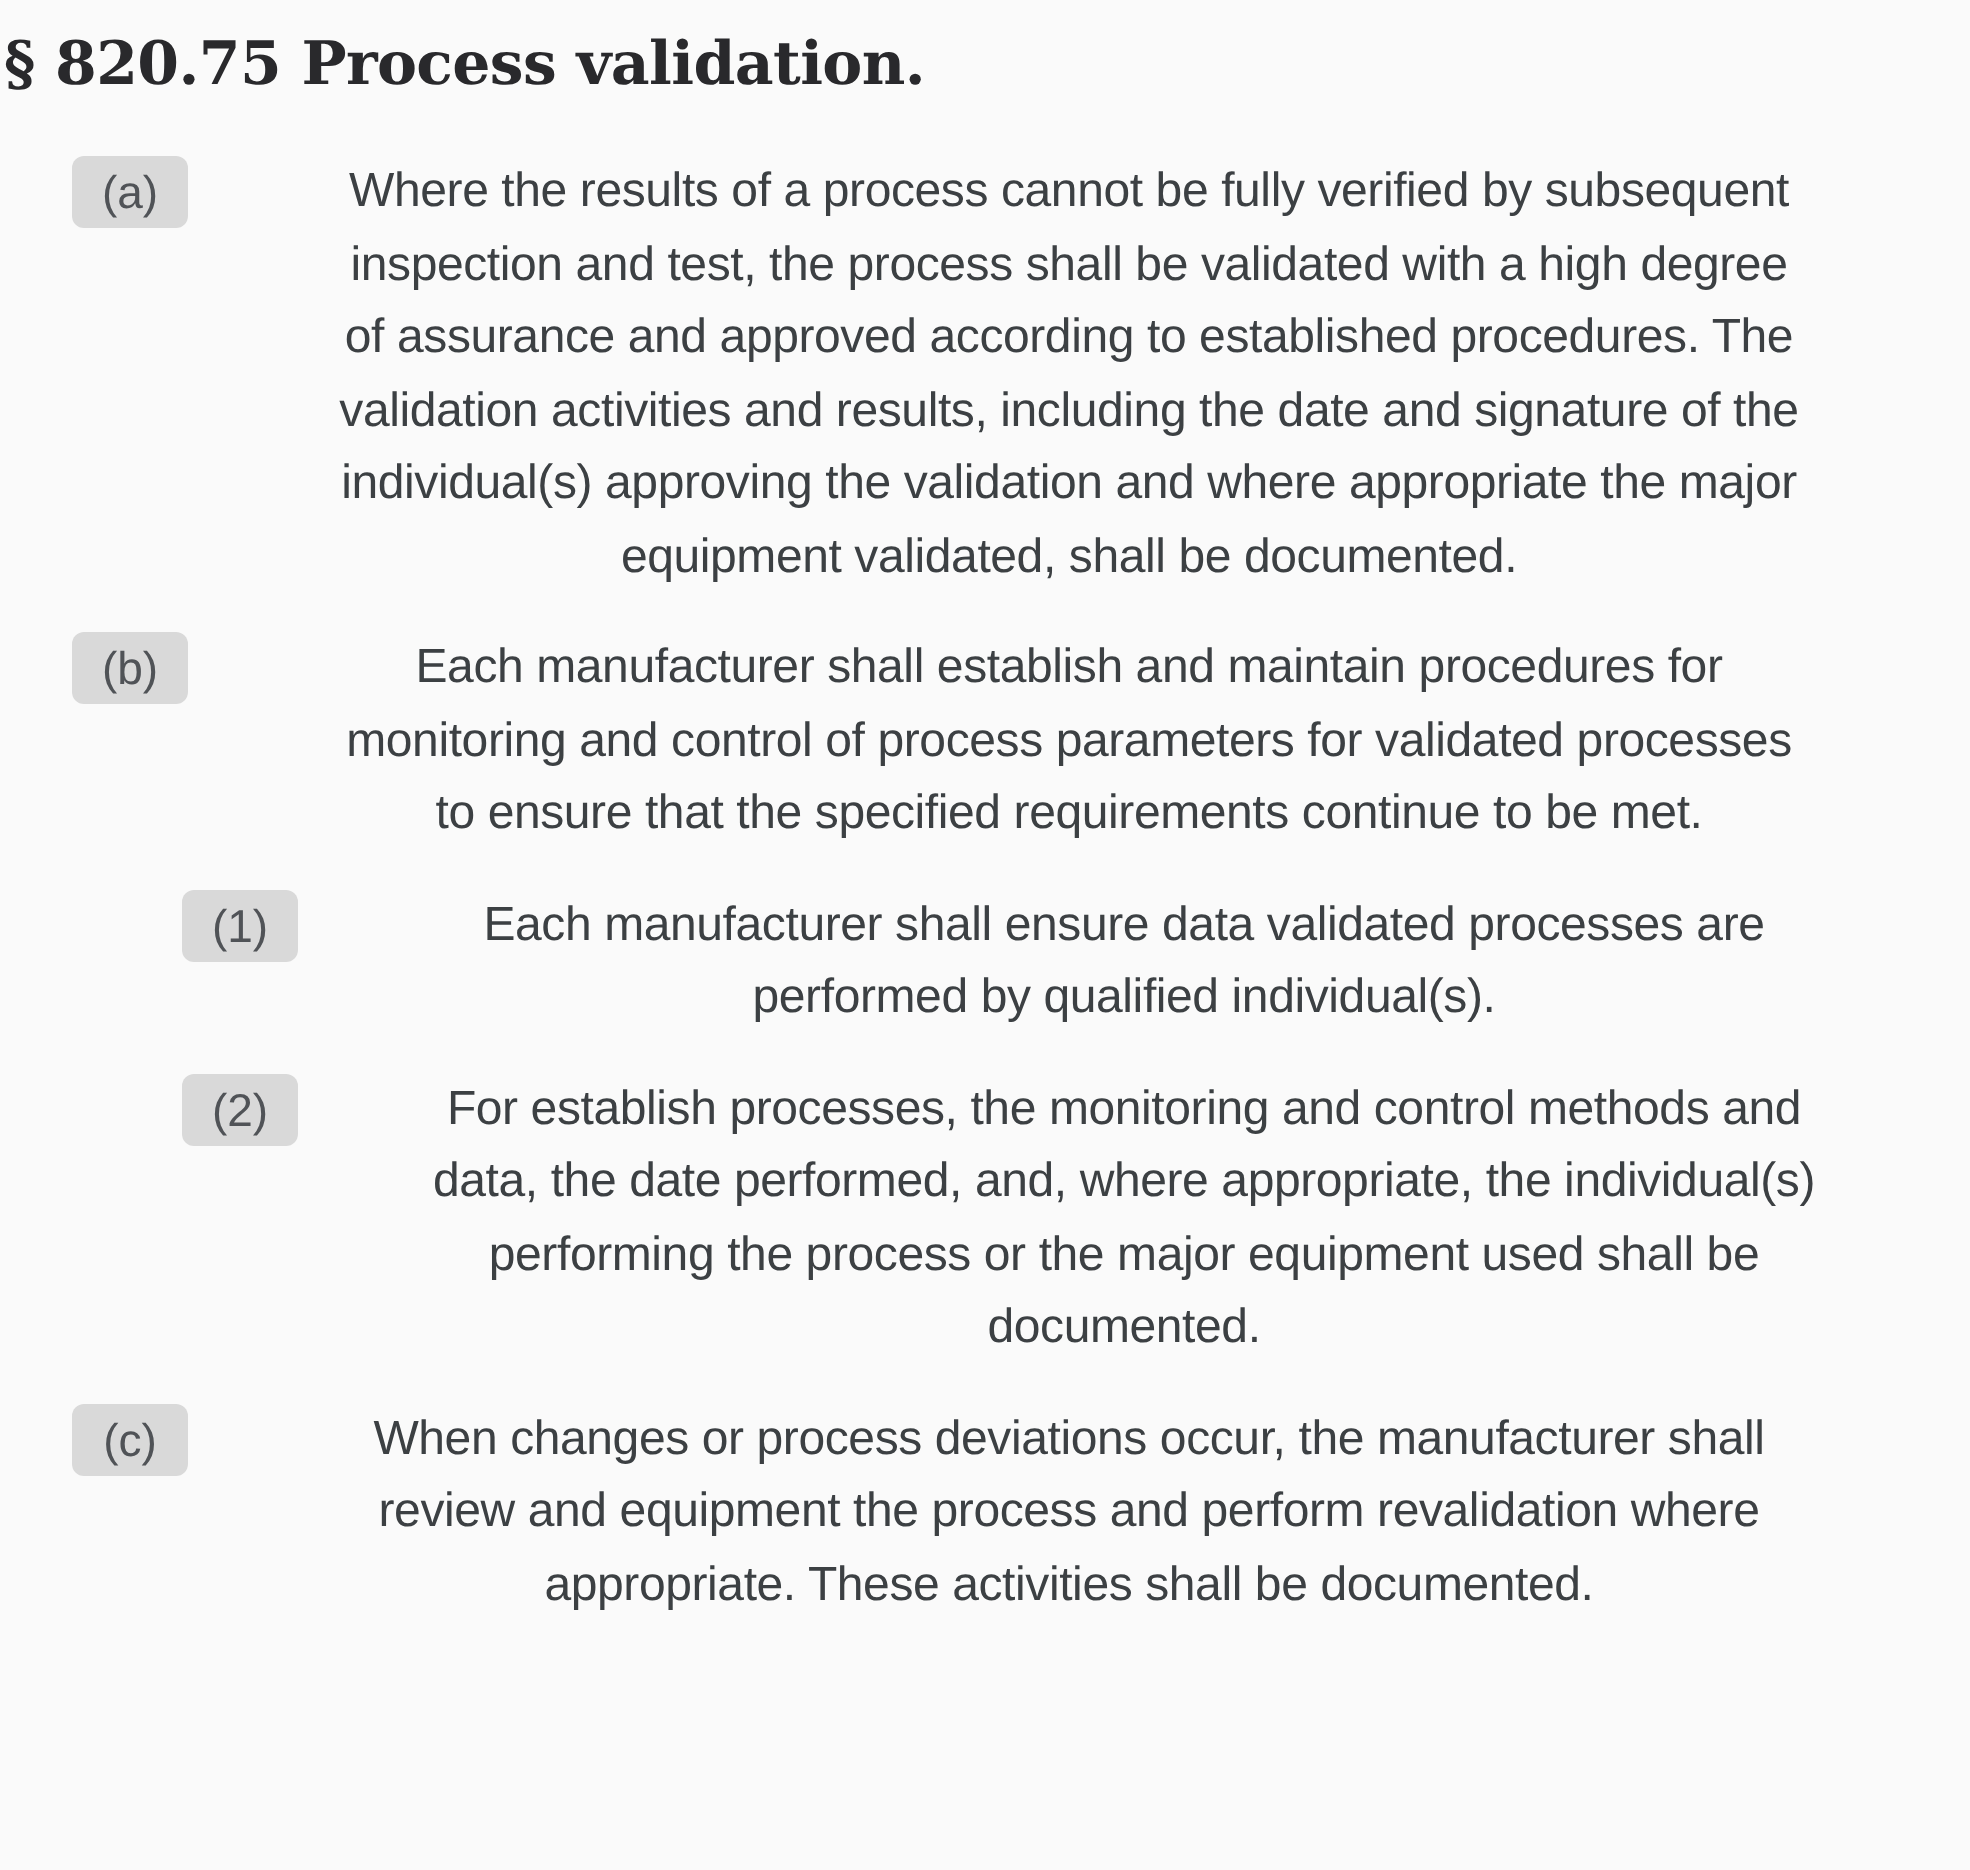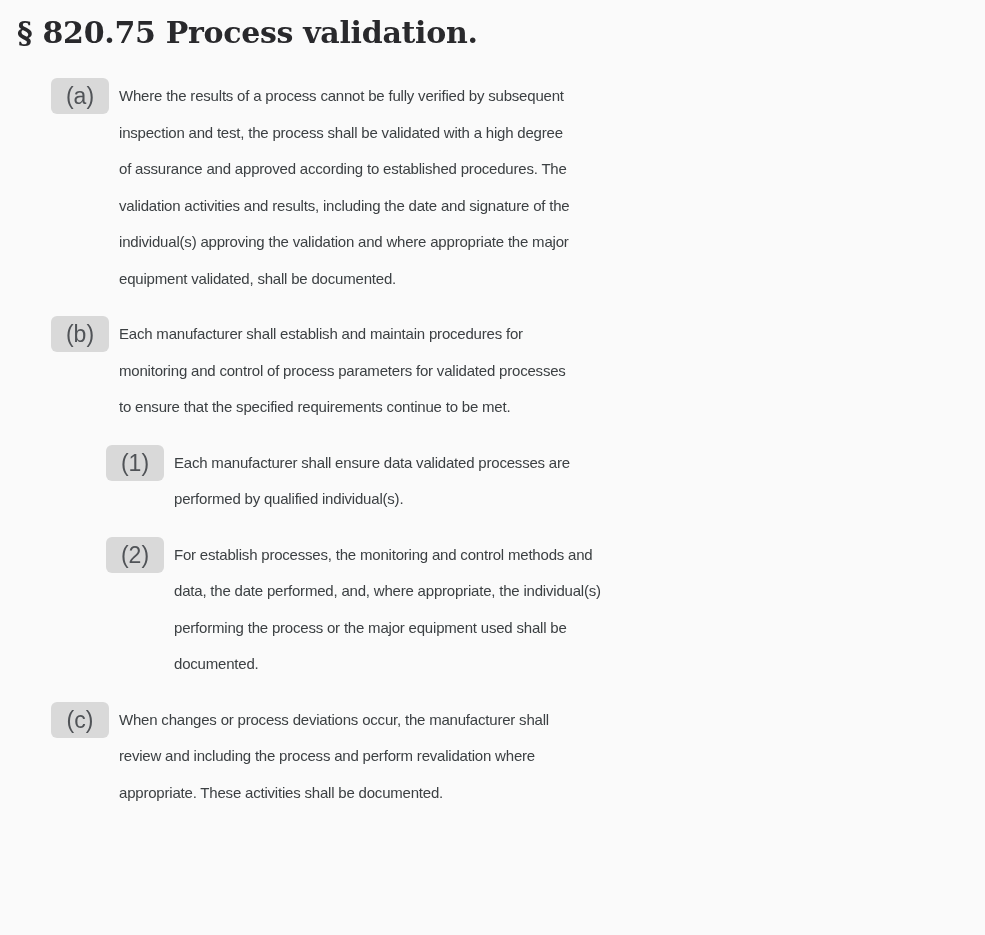--- a/index.html
+++ b/index.html
@@ -13,21 +13,21 @@
   html, body {
     width: 985px;
     height: 935px;
     overflow: hidden;
   }
   body {
     background: var(--background);
     font-family: "Liberation Sans", "DejaVu Sans", sans-serif;
   }
   .doc {
-    padding: 13px 20px 0 17px;
+    padding: 13px 20px 0 2px;
   }
   .title {
     font-family: "DejaVu Serif", "Liberation Serif", serif;
     font-size: 30px;
     font-weight: 700;
     line-height: 40px;
     letter-spacing: -0.3px;
     color: var(--title);
     margin-bottom: 25px;
   }
@@ -48,25 +48,26 @@
     background: var(--badge-background);
     color: var(--badge-text);
     border-radius: 6px;
     font-size: 23px;
     line-height: 36px;
     height: 36px;
     display: inline-block;
   }
   .text {
     flex: 1 1 auto;
-    font-size: 15px;
+    font-size: 24px;
     line-height: 36.5px;
     letter-spacing: -0.2px;
     color: var(--text);
     white-space: pre-line;
+    text-align: center;
   }
 </style>
 </head>
 <body>
 
 <main class="doc">
   <h1 class="title">§ 820.75 Process validation.</h1>
   <section class="paragraphs">
   <div class="para level-1">
     <span class="badge">(a)</span>
@@ -95,17 +96,17 @@
     <span class="badge">(2)</span>
     <p class="text">For establish processes, the monitoring and control methods and
 data, the date performed, and, where appropriate, the individual(s)
 performing the process or the major equipment used shall be
 documented.</p>
   </div>
 
   <div class="para level-1">
     <span class="badge">(c)</span>
     <p class="text">When changes or process deviations occur, the manufacturer shall
-review and including the process and perform revalidation where
+review and equipment the process and perform revalidation where
 appropriate. These activities shall be documented.</p>
   </div>
 </section>
 </main>
 
 </body></html>

